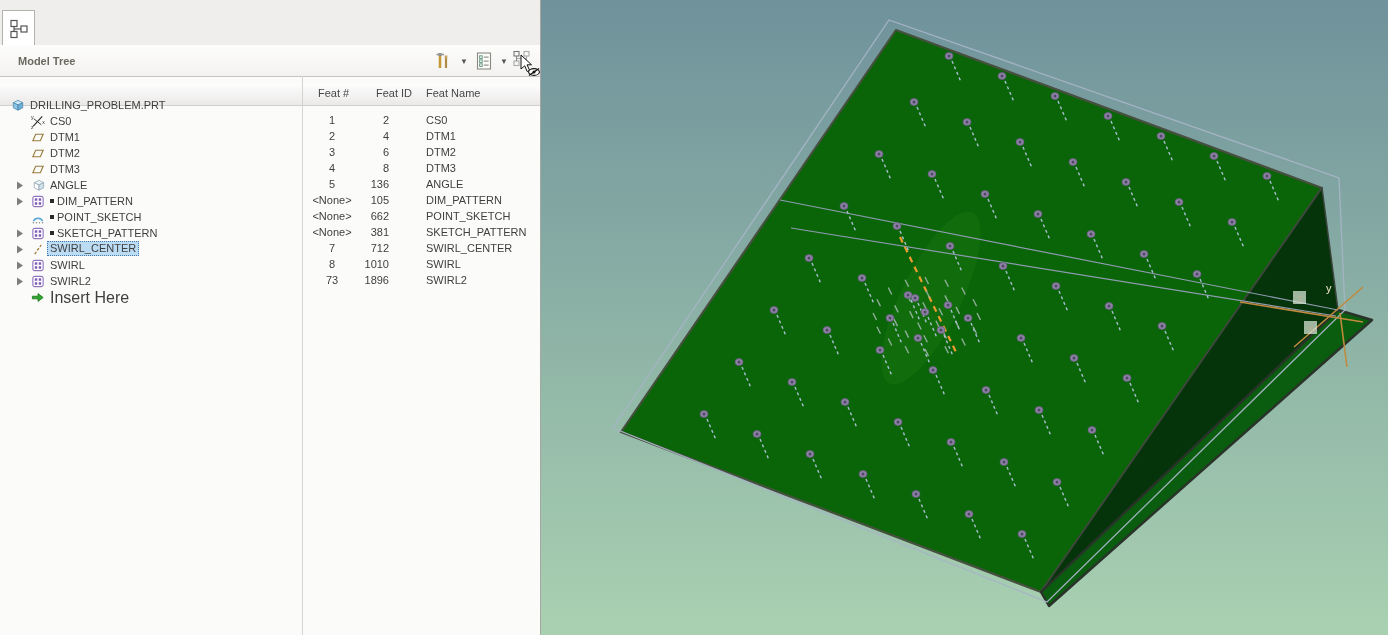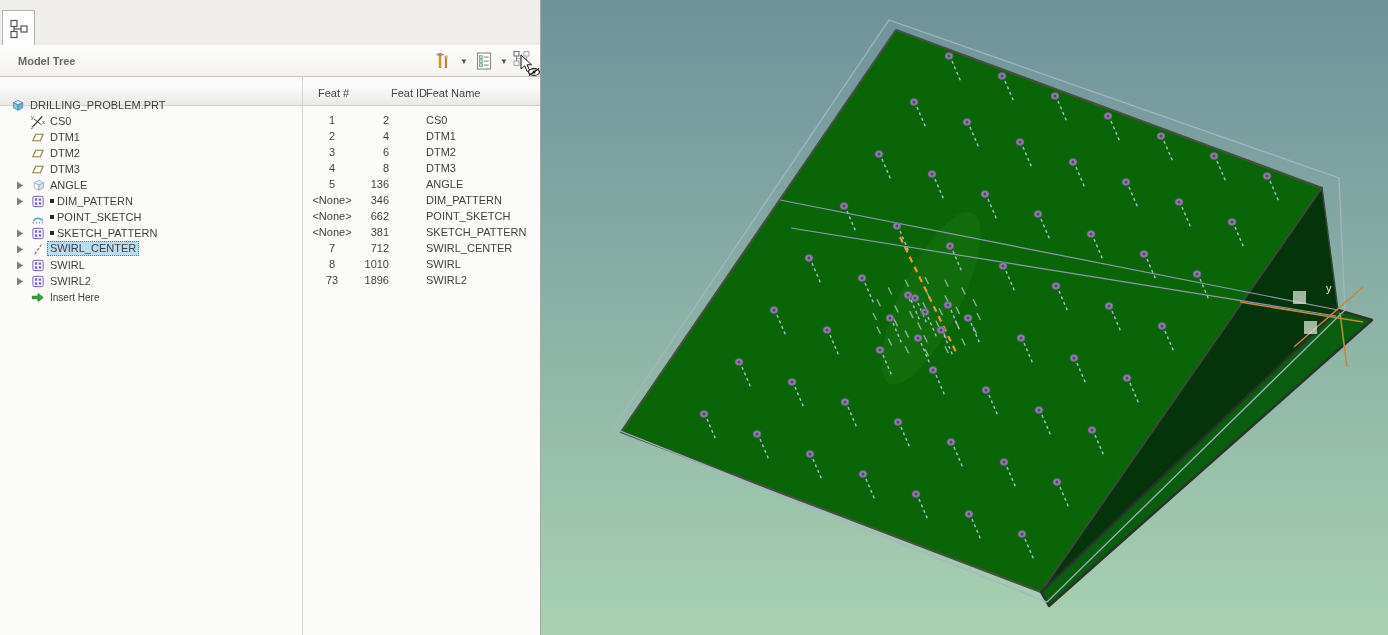--- a/index.html
+++ b/index.html
@@ -25,21 +25,21 @@
   #divider{position:absolute;left:302px;top:76px;bottom:0;width:1px;background:#d6d4d1;}
   
   #tree{position:absolute;left:0;top:97px;width:302px;}
   .trow{height:16px;display:flex;align-items:center;font-size:11px;color:#3f3f3f;padding-left:16px;white-space:nowrap;}
   .trow.root{padding-left:10px;}
   .exp{width:14px;height:10px;display:flex;align-items:center;}
   .ticon{width:16px;height:15px;margin-right:4px;flex:none;}
   .psq{width:4px;height:4px;background:#2a2a2a;margin-right:3px;flex:none;}
   .tlabel{line-height:13px;}
   .tlabel.sel{background:#bcdcf4;border:1px dotted #4179ad;padding:0 2px;margin:-1px 0 0 -3px;}
-  .insert-lbl{font-size:10px;}
+  .insert-lbl{font-size:16px;}
   
   #ftable{position:absolute;left:303px;top:112px;width:235px;}
   .drow{height:16px;display:flex;align-items:center;font-size:11px;color:#3f3f3f;}
   .c1{width:58px;text-align:center;flex:none;}
   .c2{width:28px;text-align:right;flex:none;}
   .c3{padding-left:37px;flex:none;}
   
   #viewport{position:absolute;left:541px;top:0;width:847px;height:635px;}
   
   #cursor{position:absolute;left:517px;top:53px;z-index:50;pointer-events:none;}
@@ -96,21 +96,21 @@
             <line x1="4.5" y1="6" x2="4.5" y2="11" stroke="#888" stroke-width="1.1"></line>
             <line x1="4.5" y1="8.5" x2="14.5" y2="8.5" stroke="#aaa" stroke-width="1.1"></line>
             <line x1="14.5" y1="6" x2="14.5" y2="13" stroke="#aaa" stroke-width="1.1"></line>
           </svg>
         </div>
       </div>
     </div>
 
     <div id="colhead">
       <span class="collbl" style="left:318px">Feat #</span>
-      <span class="collbl" style="left:391px">Feat ID</span>
+      <span class="collbl" style="left:376px">Feat ID</span>
       <span class="collbl" style="left:426px">Feat Name</span>
     </div>
     <div id="divider"></div>
 
     <div id="tree">
 
       <div class="trow root">
         <svg class="ticon" viewBox="0 0 16 16">
           <path d="M3,5 L8,2.5 L13,5 L8,7.5 Z" fill="#cfe9f6" stroke="#4884ac" stroke-width="0.8"></path>
           <path d="M3,5 L8,7.5 L8,13 L3,10.5 Z" fill="#8fc6e4" stroke="#4884ac" stroke-width="0.8"></path>
@@ -290,21 +290,21 @@
         <span class="c2">8</span>
         <span class="c3">DTM3</span>
       </div>
       <div class="drow">
         <span class="c1">5</span>
         <span class="c2">136</span>
         <span class="c3">ANGLE</span>
       </div>
       <div class="drow">
         <span class="c1">&lt;None&gt;</span>
-        <span class="c2">346</span>
+        <span class="c2">105</span>
         <span class="c3">DIM_PATTERN</span>
       </div>
       <div class="drow">
         <span class="c1">&lt;None&gt;</span>
         <span class="c2">662</span>
         <span class="c3">POINT_SKETCH</span>
       </div>
       <div class="drow">
         <span class="c1">&lt;None&gt;</span>
         <span class="c2">381</span>

